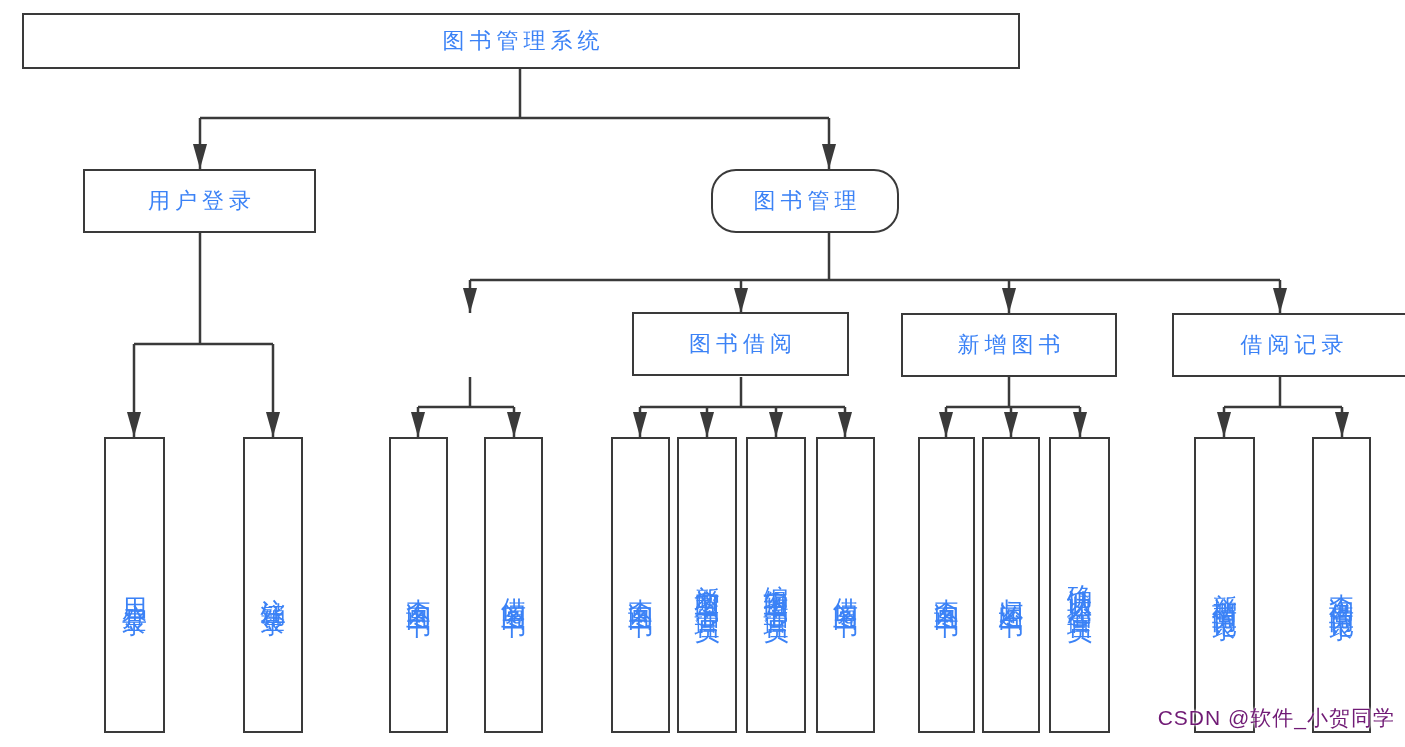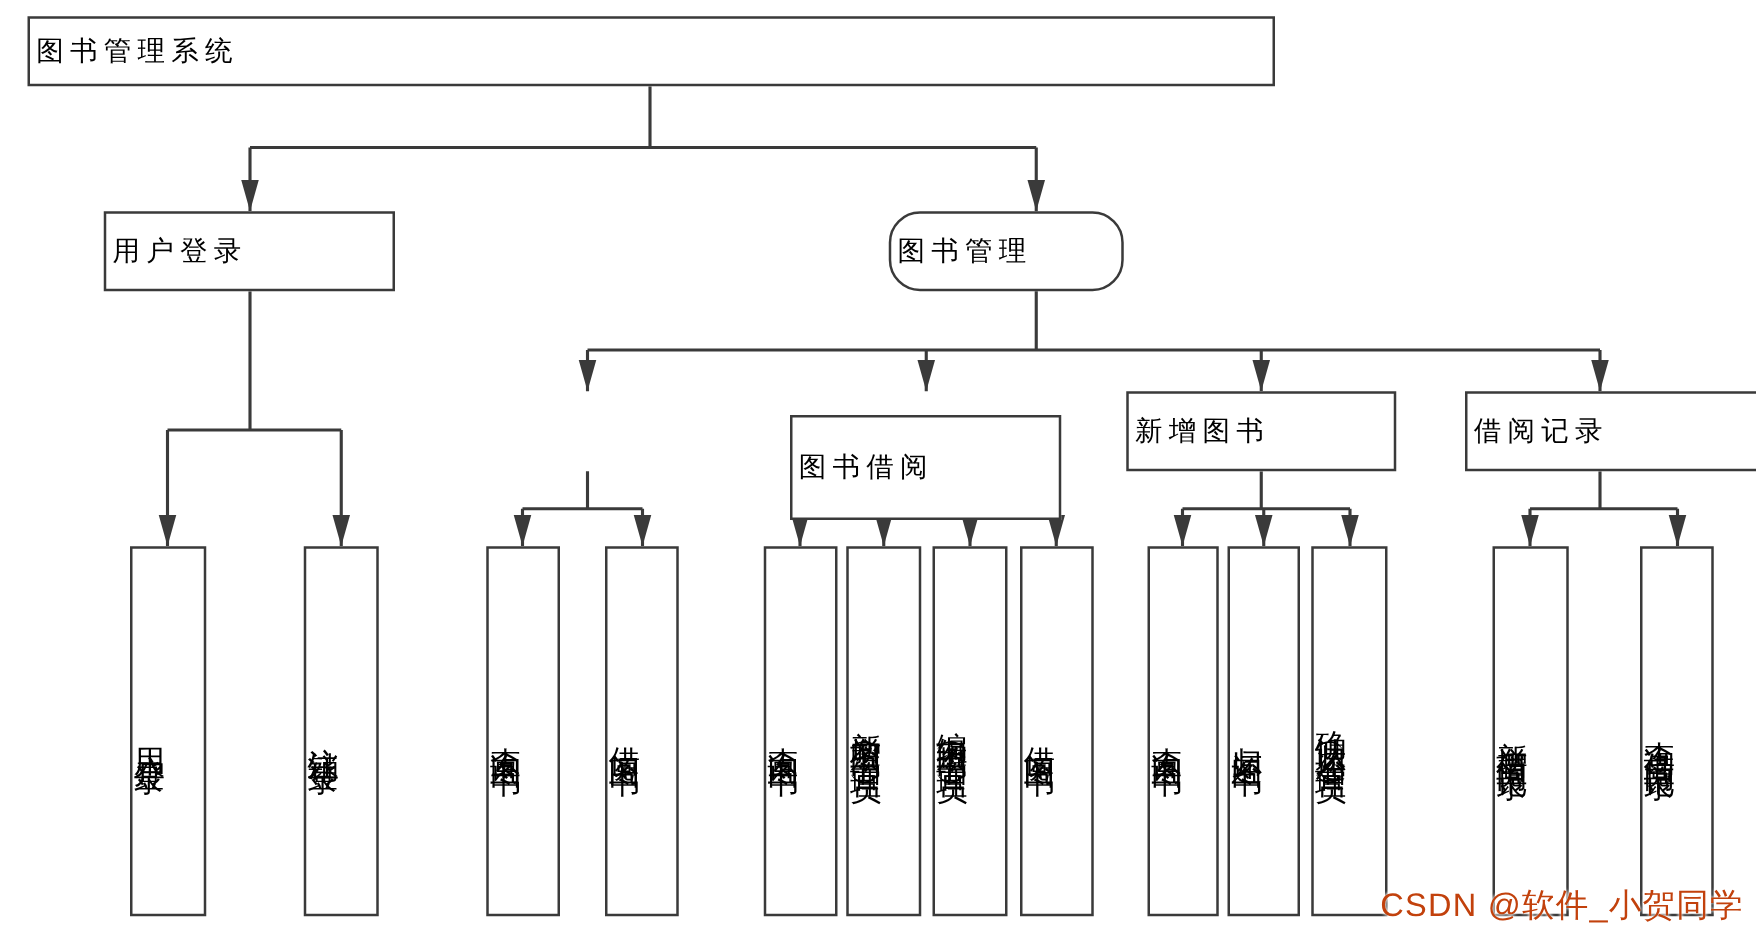--- a/index.html
+++ b/index.html
@@ -19,24 +19,24 @@
     position: absolute;
     left: 0;
     top: 0;
     z-index: 1;
   }
   .box {
     position: absolute;
     box-sizing: border-box;
     background: #ffffff;
     border: 2.5px solid #3a3a3a;
-    color: #000000;
+    color: #3b82f6;
     display: flex;
     align-items: center;
-    justify-content: flex-start;
+    justify-content: center;
     z-index: 2;
   }
   .box .lbl {
     line-height: 1;
     white-space: nowrap;
   }
   .hbox .lbl {
     font-size: 22px;
     letter-spacing: 5px;
     padding-left: 5px; 
@@ -46,45 +46,45 @@
     text-orientation: mixed;
     font-size: 25px;
     letter-spacing: 5px;
     padding-top: 5px; 
   }
   
   .n-root      { left:  22px; top:  13px; width: 998px; height:  56px; }
   .n-l1a       { left:  83px; top: 169px; width: 233px; height:  64px; }
   .n-l1b       { left: 711px; top: 169px; width: 188px; height:  64px; border-radius: 25px; }
   .n-l2a       { left: 363px; top: 313px; width: 215px; height:  64px; }
-  .n-l2b       { left: 632px; top: 332px; width: 217px; height:  84px; }
+  .n-l2b       { left: 632px; top: 312px; width: 217px; height:  64px; }
   .n-l2c       { left: 901px; top: 313px; width: 216px; height:  64px; }
   .n-l2d       { left:1172px; top: 313px; width: 240px; height:  64px; }
   .leaf        { top: 437px; height: 296px; }
   .n-f1  { left: 104px; width: 61px; }
   .n-f2  { left: 243px; width: 60px; }
   .n-f3  { left: 389px; width: 59px; }
   .n-f4  { left: 484px; width: 59px; }
   .n-f5  { left: 611px; width: 59px; }
   .n-f6  { left: 677px; width: 60px; }
   .n-f7  { left: 746px; width: 60px; }
   .n-f8  { left: 816px; width: 59px; }
   .n-f9  { left: 918px; width: 57px; }
   .n-f10 { left: 982px; width: 58px; }
   .n-f11 { left:1049px; width: 61px; }
   .n-f12 { left:1194px; width: 61px; }
   .n-f13 { left:1312px; width: 59px; }
   .watermark {
     position: absolute;
     right: 10px;
-    bottom: 5px;
+    bottom: 15px;
     z-index: 3;
-    font-size: 26px;
+    font-size: 21px;
     letter-spacing: 1px;
-    color: #c2410c;
+    color: #701a75;
     text-shadow: 0 0 3px #ffffff, 0 0 3px #ffffff;
     white-space: nowrap;
   }
 </style>
 </head>
 <body>
 
 <div class="stage">
 
   <svg class="wires" width="1405" height="747" viewBox="0 0 1405 747">

